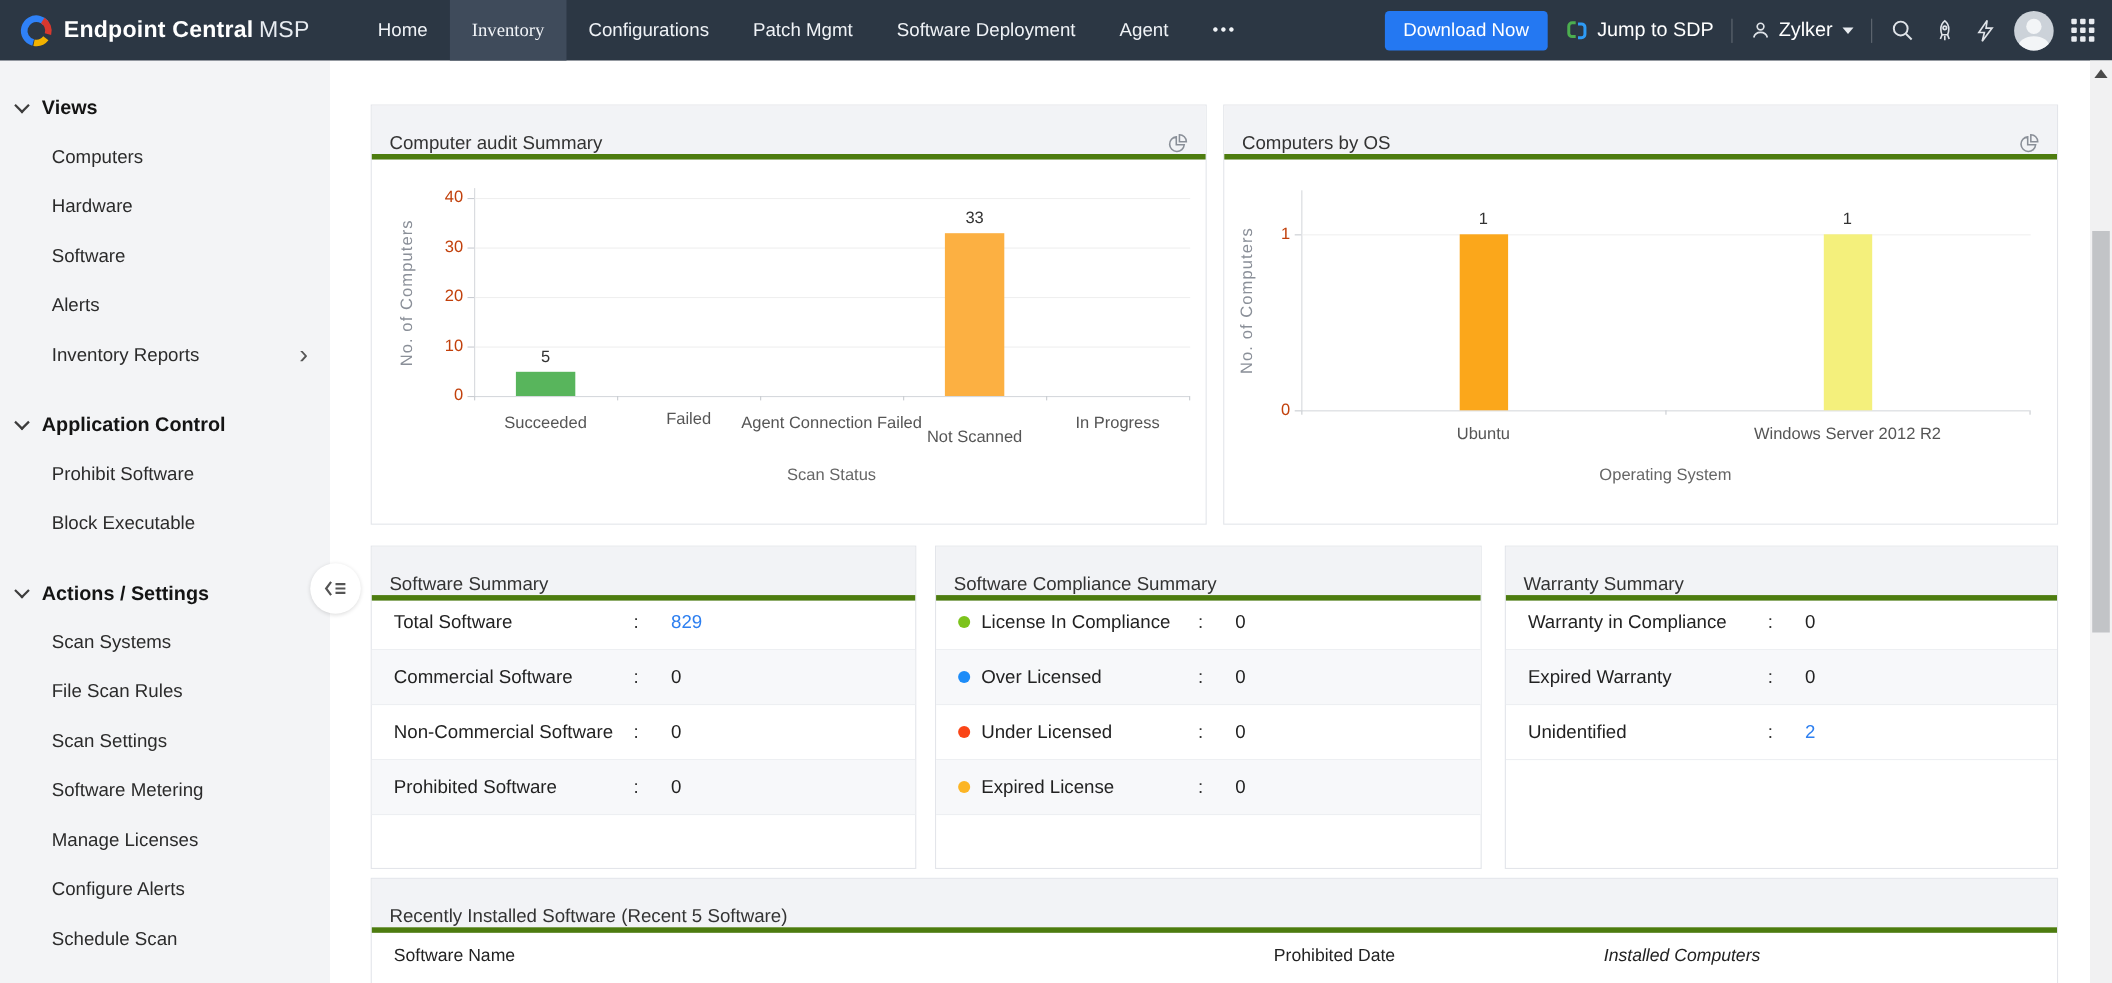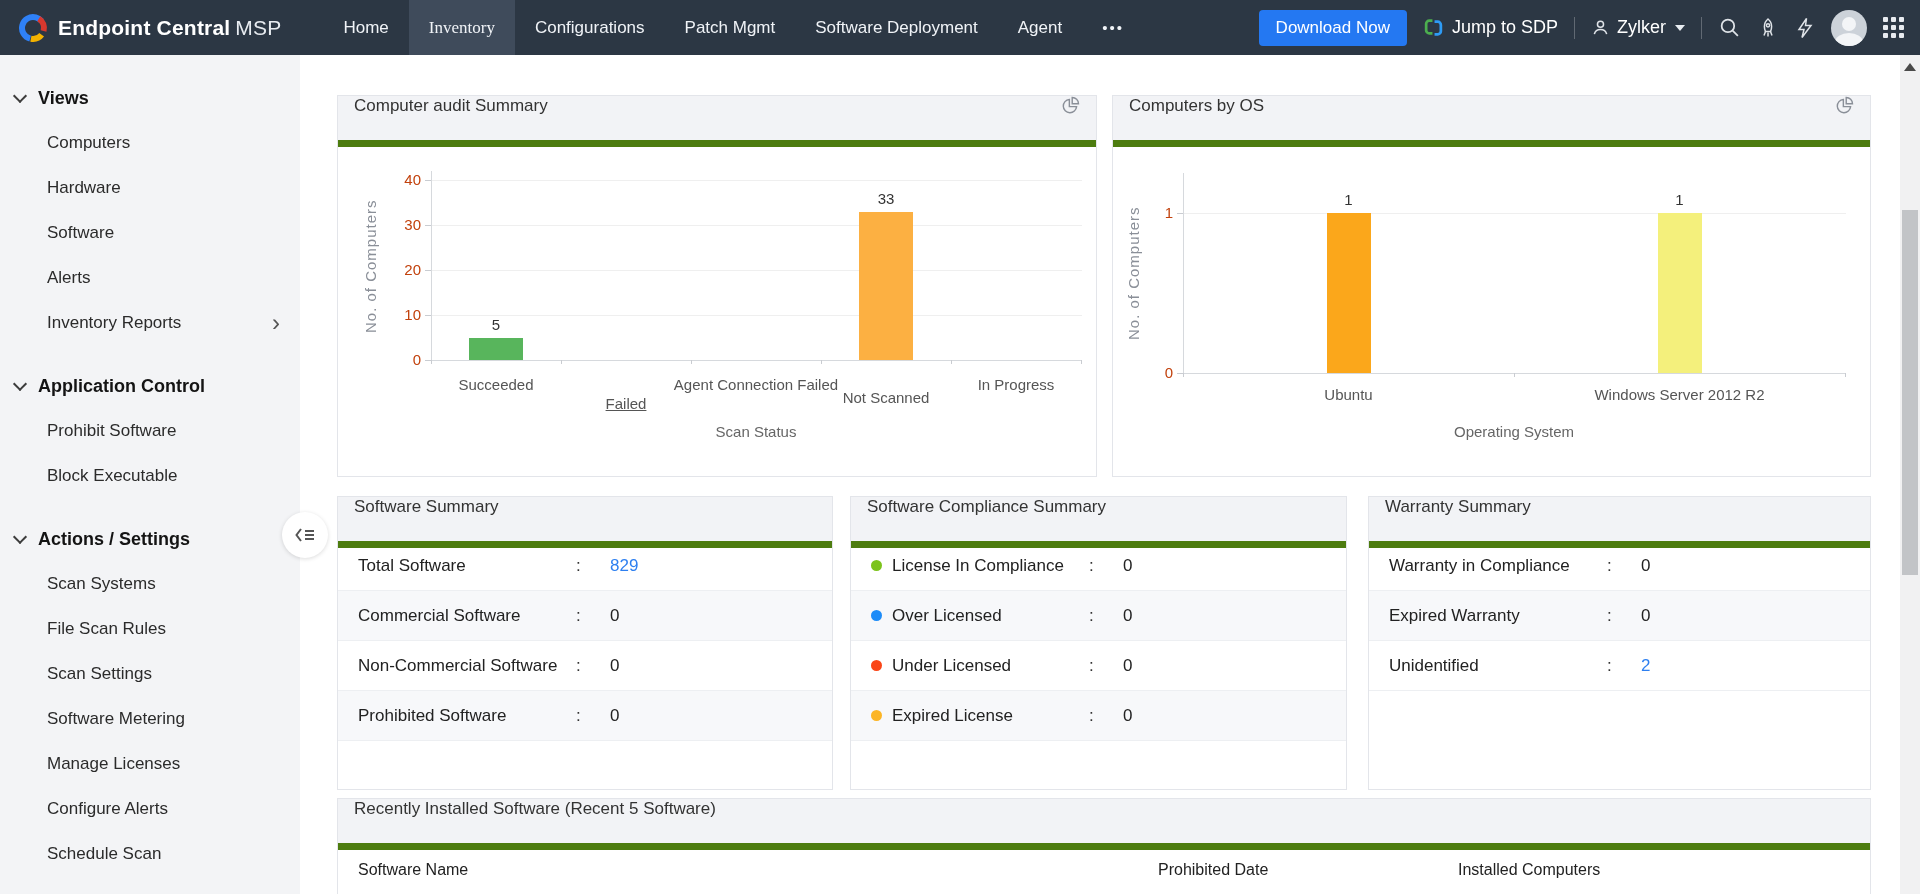--- a/index.html
+++ b/index.html
@@ -42,22 +42,22 @@
                   transform:rotate(45deg);margin-right:13px;margin-top:-4px;}
   .sb-item{height:45px;display:flex;align-items:center;padding:0 20px 0 47px;font-size:17px;
            color:#2b2b2b;cursor:pointer;}
   .sb-item .sub-chev{margin-left:auto;font-size:24px;line-height:18px;color:#555;}
   .collapse-tab{position:absolute;left:282px;top:512px;width:46px;height:46px;background:#fff;
                 border-radius:23px;box-shadow:0 1px 4px rgba(0,0,0,.14);display:flex;align-items:center;
                 justify-content:center;cursor:pointer;z-index:20;}
 
   
   .card{position:absolute;background:#fff;border:1px solid #e3e5ea;box-sizing:border-box;}
-  .card-header{height:44px;background:#f2f3f6;border-bottom:7px solid #4d7c0f;display:flex;
-               align-items:flex-start;padding:0 16px;font-size:17px;color:#333;}
+  .card-header{height:44px;background:#f2f3f6;border-bottom:5px solid #4d7c0f;display:flex;
+               align-items:flex-end;padding:0 16px;font-size:17px;color:#333;}
   .card-header .hdr-icon{margin-left:auto;cursor:pointer;display:flex;}
 
   
   .chart-body{position:absolute;top:44px;left:0;right:0;bottom:0;}
   .chart-body .ax,.chart-body .grid,.chart-body .tick,.chart-body .bar{position:absolute;}
   .chart-body .ylab{position:absolute;font-size:15px;color:#c2410c;}
   .chart-body .vlab{position:absolute;font-size:15px;color:#333;}
   .chart-body .xlab{position:absolute;font-size:15px;color:#555;white-space:nowrap;}
   .chart-body .bar{cursor:pointer;}
   .yaxis-title{position:absolute;writing-mode:vertical-rl;transform:rotate(180deg);height:160px;
@@ -268,21 +268,21 @@
         <div class="grid" style="left: 94px; top: 85px; width: 650px; height: 1px; background: rgb(239, 239, 239);"></div>
         <div class="tick" style="left: 87px; top: 85px; width: 6px; height: 1px; background: rgb(201, 204, 209);"></div>
         <div class="ylab" style="left: 39px; top: 76px; width: 44px; text-align: right;">30</div>
         <div class="grid" style="left: 94px; top: 40px; width: 650px; height: 1px; background: rgb(239, 239, 239);"></div>
         <div class="tick" style="left: 87px; top: 40px; width: 6px; height: 1px; background: rgb(201, 204, 209);"></div>
         <div class="ylab" style="left: 39px; top: 31px; width: 44px; text-align: right;">40</div>
         <div class="bar" style="left: 131px; top: 197.5px; width: 54px; height: 22.5px; background: rgb(88, 181, 92);"></div>
         <div class="vlab" style="left: 128px; top: 175.5px; width: 60px; text-align: center;">5</div>
         <div class="xlab" style="left: 158px; top: 236px; transform: translateX(-50%);">Succeeded</div>
         <div class="tick" style="left: 93px; top: 220px; width: 1px; height: 4px; background: rgb(201, 204, 209);"></div>
-        <div class="xlab" style="left: 288px; top: 255px; transform: translateX(-50%); text-decoration: underline;">Failed</div>
+        <div class="xlab" style="left: 288px; top: 232px; transform: translateX(-50%);">Failed</div>
         <div class="tick" style="left: 223px; top: 220px; width: 1px; height: 4px; background: rgb(201, 204, 209);"></div>
         <div class="xlab" style="left: 418px; top: 236px; transform: translateX(-50%);">Agent Connection Failed</div>
         <div class="tick" style="left: 353px; top: 220px; width: 1px; height: 4px; background: rgb(201, 204, 209);"></div>
         <div class="bar" style="left: 521px; top: 71.5px; width: 54px; height: 148.5px; background: rgb(252, 176, 66);"></div>
         <div class="vlab" style="left: 518px; top: 49.5px; width: 60px; text-align: center;">33</div>
         <div class="xlab" style="left: 548px; top: 249px; transform: translateX(-50%);">Not Scanned</div>
         <div class="tick" style="left: 483px; top: 220px; width: 1px; height: 4px; background: rgb(201, 204, 209);"></div>
         <div class="xlab" style="left: 678px; top: 236px; transform: translateX(-50%);">In Progress</div>
         <div class="tick" style="left: 613px; top: 220px; width: 1px; height: 4px; background: rgb(201, 204, 209);"></div>
         <div class="tick" style="left: 743px; top: 220px; width: 1px; height: 4px; background: rgb(201, 204, 209);"></div>
@@ -404,21 +404,21 @@
       </div>
   </section>
 
   <section class="card" style="left:337px;top:798px;width:1534px;height:140px;">
     <div class="card-header">
         <span>Recently Installed Software (Recent 5 Software)</span>
       </div>
     <div class="tbl-head-row">
         <span class="tbl-col" style="left: 20px;">Software Name</span>
         <span class="tbl-col" style="left: 820px;">Prohibited Date</span>
-        <span class="tbl-col" style="left: 1120px;">Installed Computers</span>
+        <span class="tbl-col" style="left: 1120px; font-style: italic;">Installed Computers</span>
       </div>
   </section>
 
   <div class="scrollbar">
     <div class="scroll-up"></div>
     <div class="scroll-thumb"></div>
   </div>
 
 </div>
 

